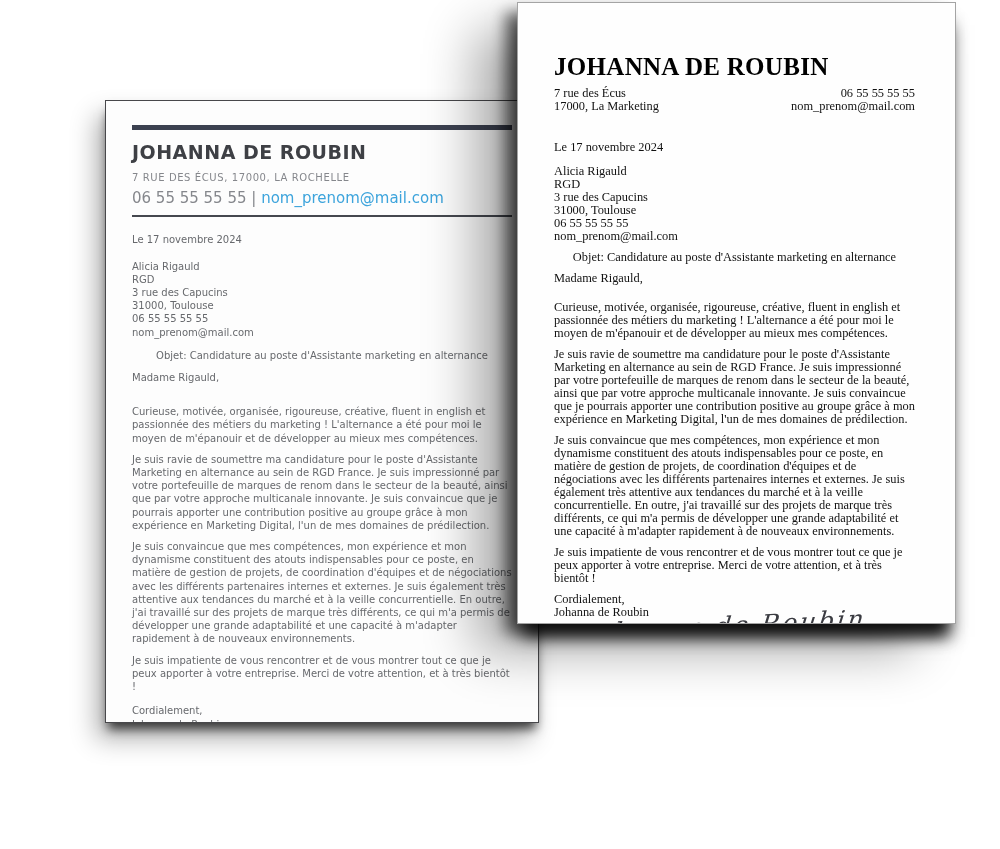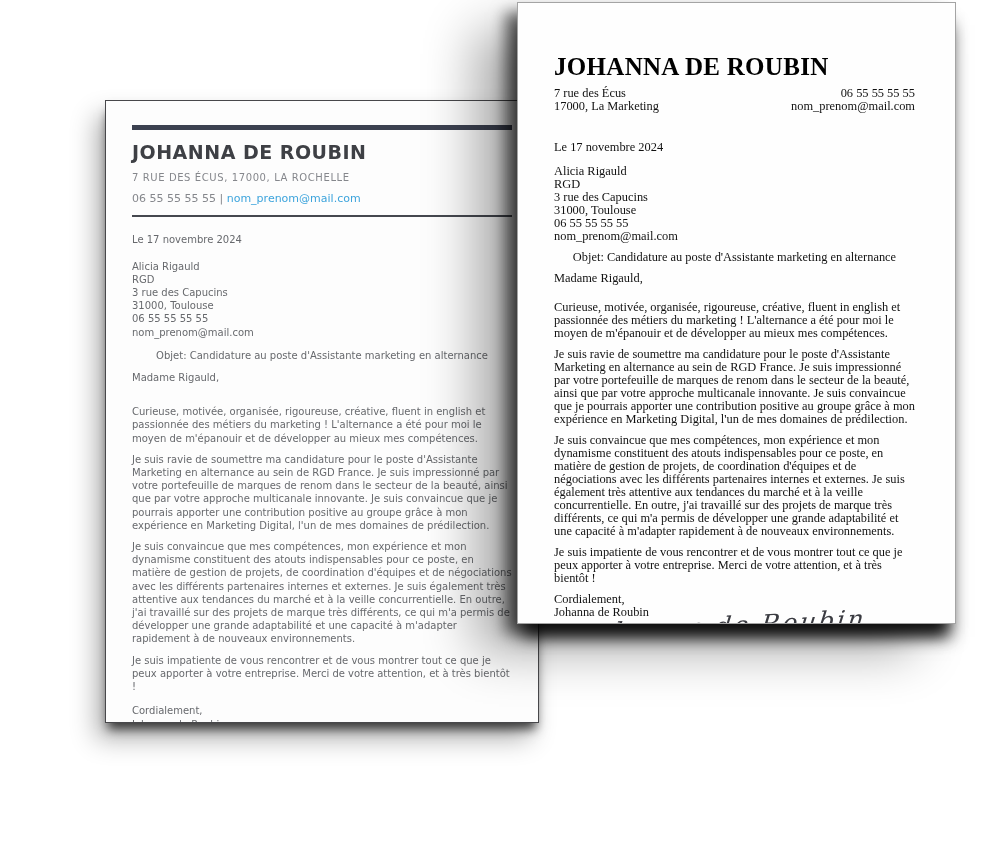--- a/index.html
+++ b/index.html
@@ -44,21 +44,21 @@
     letter-spacing: 0.5px;
     color: #3e4045;
   }
   .l-addr {
     font-size: 10px;
     letter-spacing: 0.6px;
     color: #85878c;
     margin-bottom: 8px;
   }
   .l-contact {
-    font-size: 11px;
+    font-size: 15px;
     color: #85878c;
     margin-bottom: 10px;
   }
   .l-contact .email-link {
     color: #3da4dc;
     text-decoration: none;
     cursor: pointer;
   }
   .l-rule {
     border: none;

